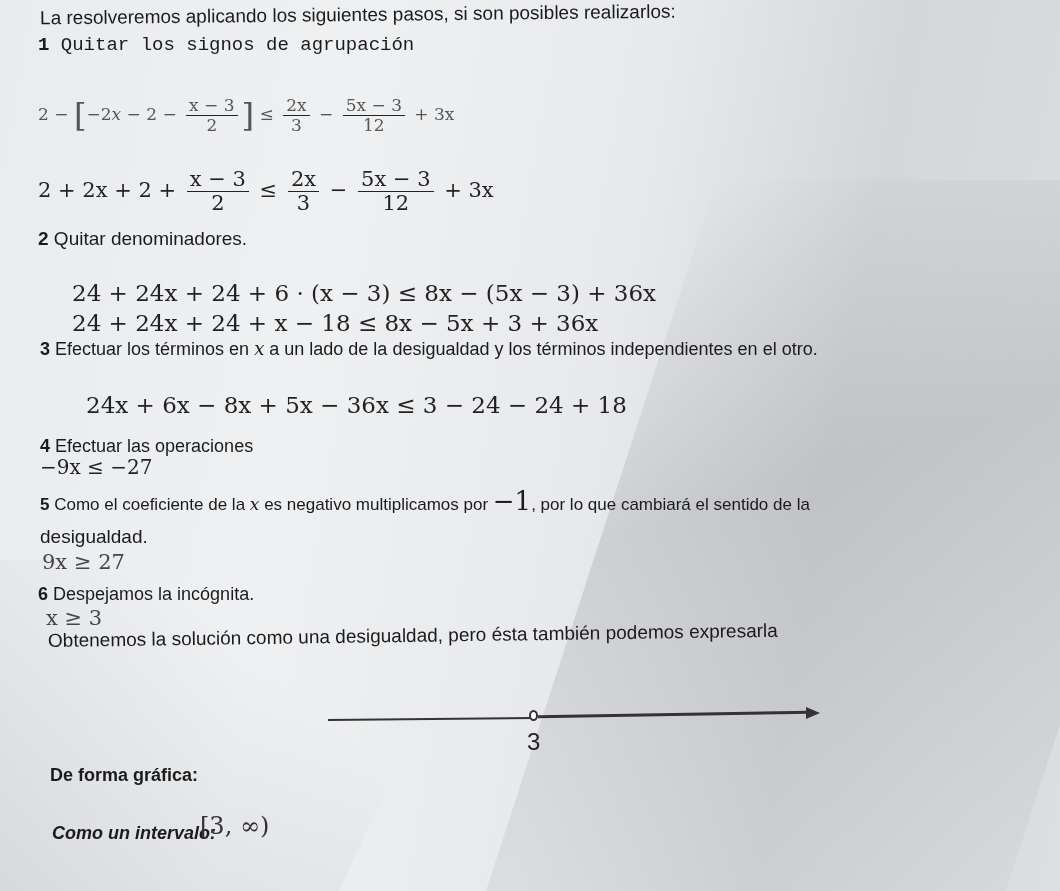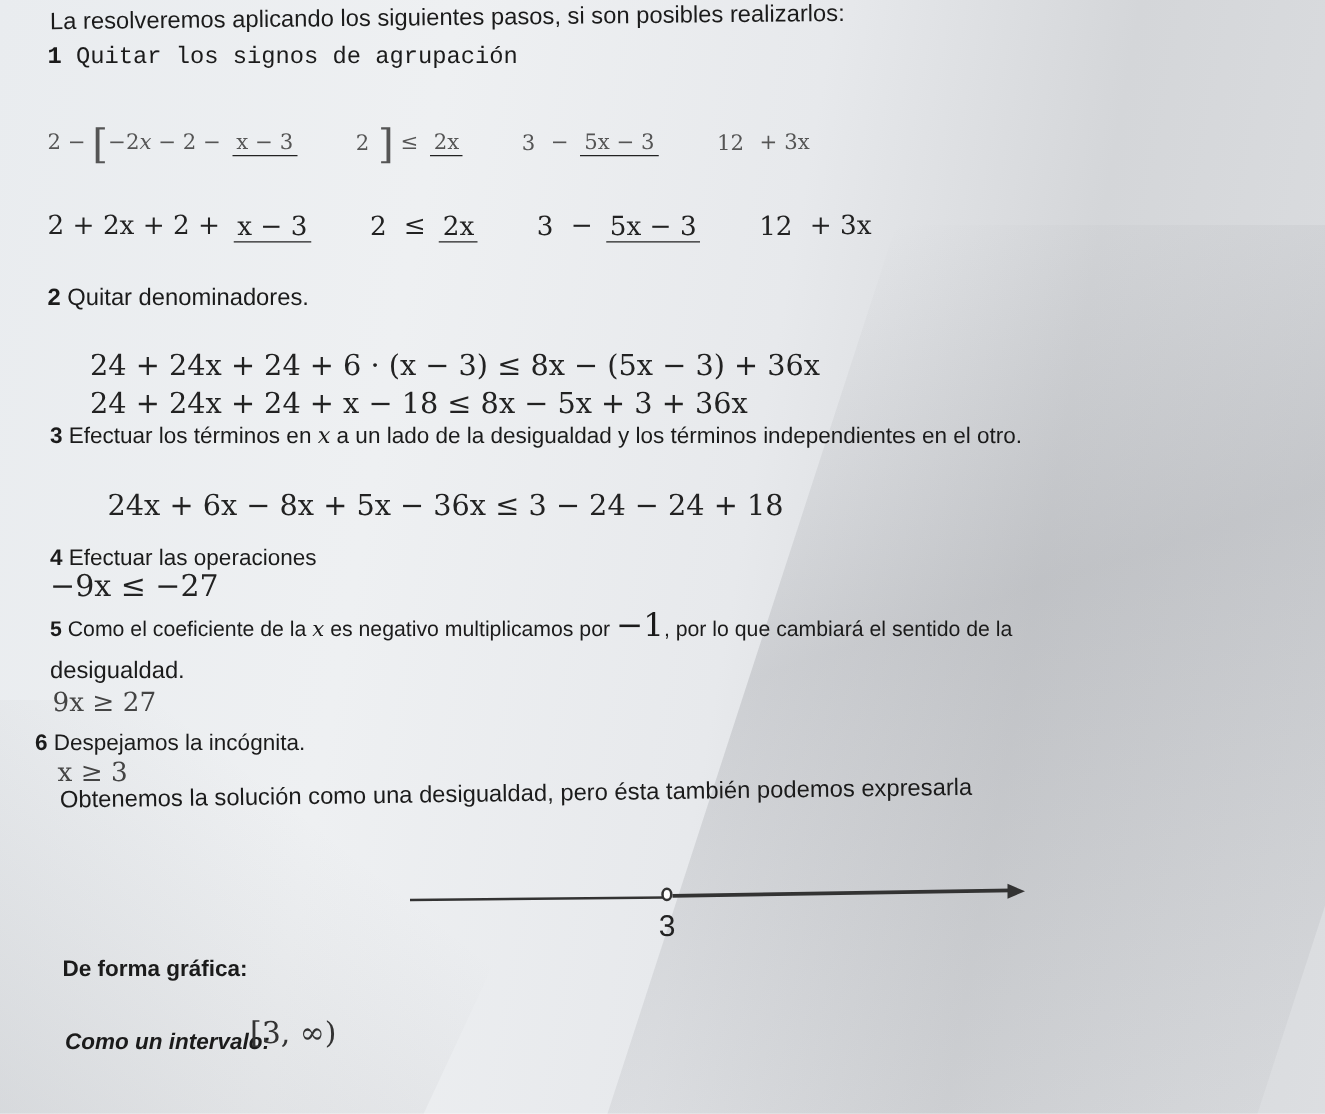--- a/index.html
+++ b/index.html
@@ -11,21 +11,21 @@
   .shadow1 { position:absolute; left:600px; top:180px; width:520px; height:720px;
     background: linear-gradient(160deg, rgba(120,122,128,0) 0%, rgba(120,122,128,0.22) 40%, rgba(120,122,128,0.05) 100%);
     transform: skewX(-18deg); pointer-events:none; }
   .shadow2 { position:absolute; left:-120px; top:560px; width:520px; height:400px;
     background: linear-gradient(30deg, rgba(110,112,118,0.25) 0%, rgba(110,112,118,0) 70%);
     transform: skewX(-25deg); pointer-events:none; }
   .txt { position:absolute; font-size:19px; white-space:nowrap; font-family:"Liberation Sans", sans-serif; }
   .num { font-weight:bold; }
   .math { position:absolute; font-family:"DejaVu Serif", serif; white-space:nowrap; color:#222; }
   .mi { font-style: italic; }
-  .frac { display:inline-flex; flex-direction:row; align-items:center; vertical-align:middle; margin:0 4px;gap:44px; }
+  .frac { display:inline-flex; flex-direction:column; align-items:center; vertical-align:middle; margin:0 4px; }
   .frac .n { border-bottom:1.5px solid #222; padding:0 3px; line-height:1.1; }
   .frac .d { line-height:1.1; padding:0 3px; }
   .brk { font-size:1.9em; vertical-align:middle; font-weight:200; }
   .numberline { position:absolute; left:328px; top:700px; width:500px; height:60px; }
   .nl-left { position:absolute; left:0; top:18px; width:205px; height:2px; background:#333; transform: rotate(-0.6deg); }
   .nl-right { position:absolute; left:210px; top:13px; width:272px; height:3px; background:#333; transform: rotate(-0.9deg); }
   .nl-arrow { position:absolute; left:478px; top:7px; width:0; height:0;
     border-top:6px solid transparent; border-bottom:6px solid transparent; border-left:14px solid #333; }
   .nl-dot { position:absolute; left:201px; top:10px; width:9px; height:11px; border-radius:50%; background:#fff; border:2.5px solid #333; box-sizing:border-box; }
   .nl-label { position:absolute; left:199px; top:28px; font-size:24px; font-family:"Liberation Sans", sans-serif; color:#222; }
@@ -81,30 +81,30 @@
   <span class="num">3</span>
   <span>Efectuar los términos en </span><span class="mi" style="font-family:'DejaVu Serif',serif;">x</span><span> a un lado de la desigualdad y los términos independientes en el otro.</span>
 </div>
 
 <div class="math" style="left:72px;top:392px;font-size:23px;margin-left:14px;">24x + 6x − 8x + 5x − 36x ≤ 3 − 24 − 24 + 18</div>
 
 <div class="txt" style="left:40px;top:436px;font-size:18px;">
   <span class="num">4</span>
   <span>Efectuar las operaciones</span>
 </div>
-<div class="math" style="left:40px;top:455px;font-size:24px;">−9x ≤ −27</div>
+<div class="math" style="left:40px;top:455px;font-size:20px;">−9x ≤ −27</div>
 
 <div class="txt" style="left:40px;top:486px;font-size:17px;">
   <span class="num">5</span>
   <span>Como el coeficiente de la </span><span class="mi" style="font-family:'DejaVu Serif',serif;">x</span><span> es negativo multiplicamos por </span><span style="font-family:'DejaVu Serif',serif;font-size:26px;">−1</span><span>, por lo que cambiará el sentido de la</span>
 </div>
 <div class="txt" style="left:40px;top:526px;font-size:19px;">desigualdad.</div>
 <div class="math" style="left:42px;top:550px;font-size:21px;color:#444;">9x ≥ 27</div>
 
-<div class="txt" style="left:28px;top:584px;font-size:18px;">
+<div class="txt" style="left:38px;top:584px;font-size:18px;">
   <span class="num">6</span>
   <span>Despejamos la incógnita.</span>
 </div>
 <div class="math" style="left:46px;top:606px;font-size:21px;color:#444;">x ≥ 3</div>
 
 <div class="txt" style="left:48px;top:630px;font-size:19px;transform:rotate(-0.8deg);transform-origin:left;">Obtenemos la solución como una desigualdad, pero ésta también podemos expresarla</div>
 
 <div class="numberline">
   <div class="nl-left"></div>
   <div class="nl-right"></div>

